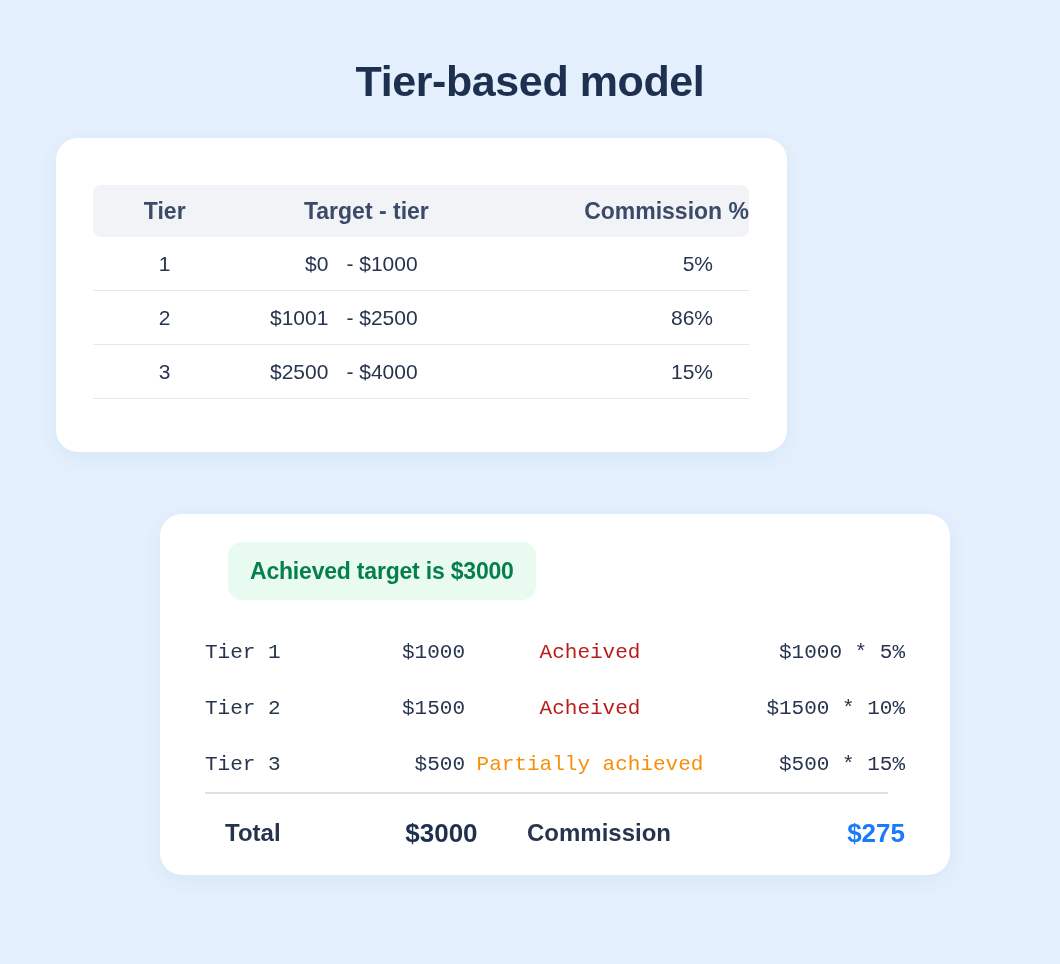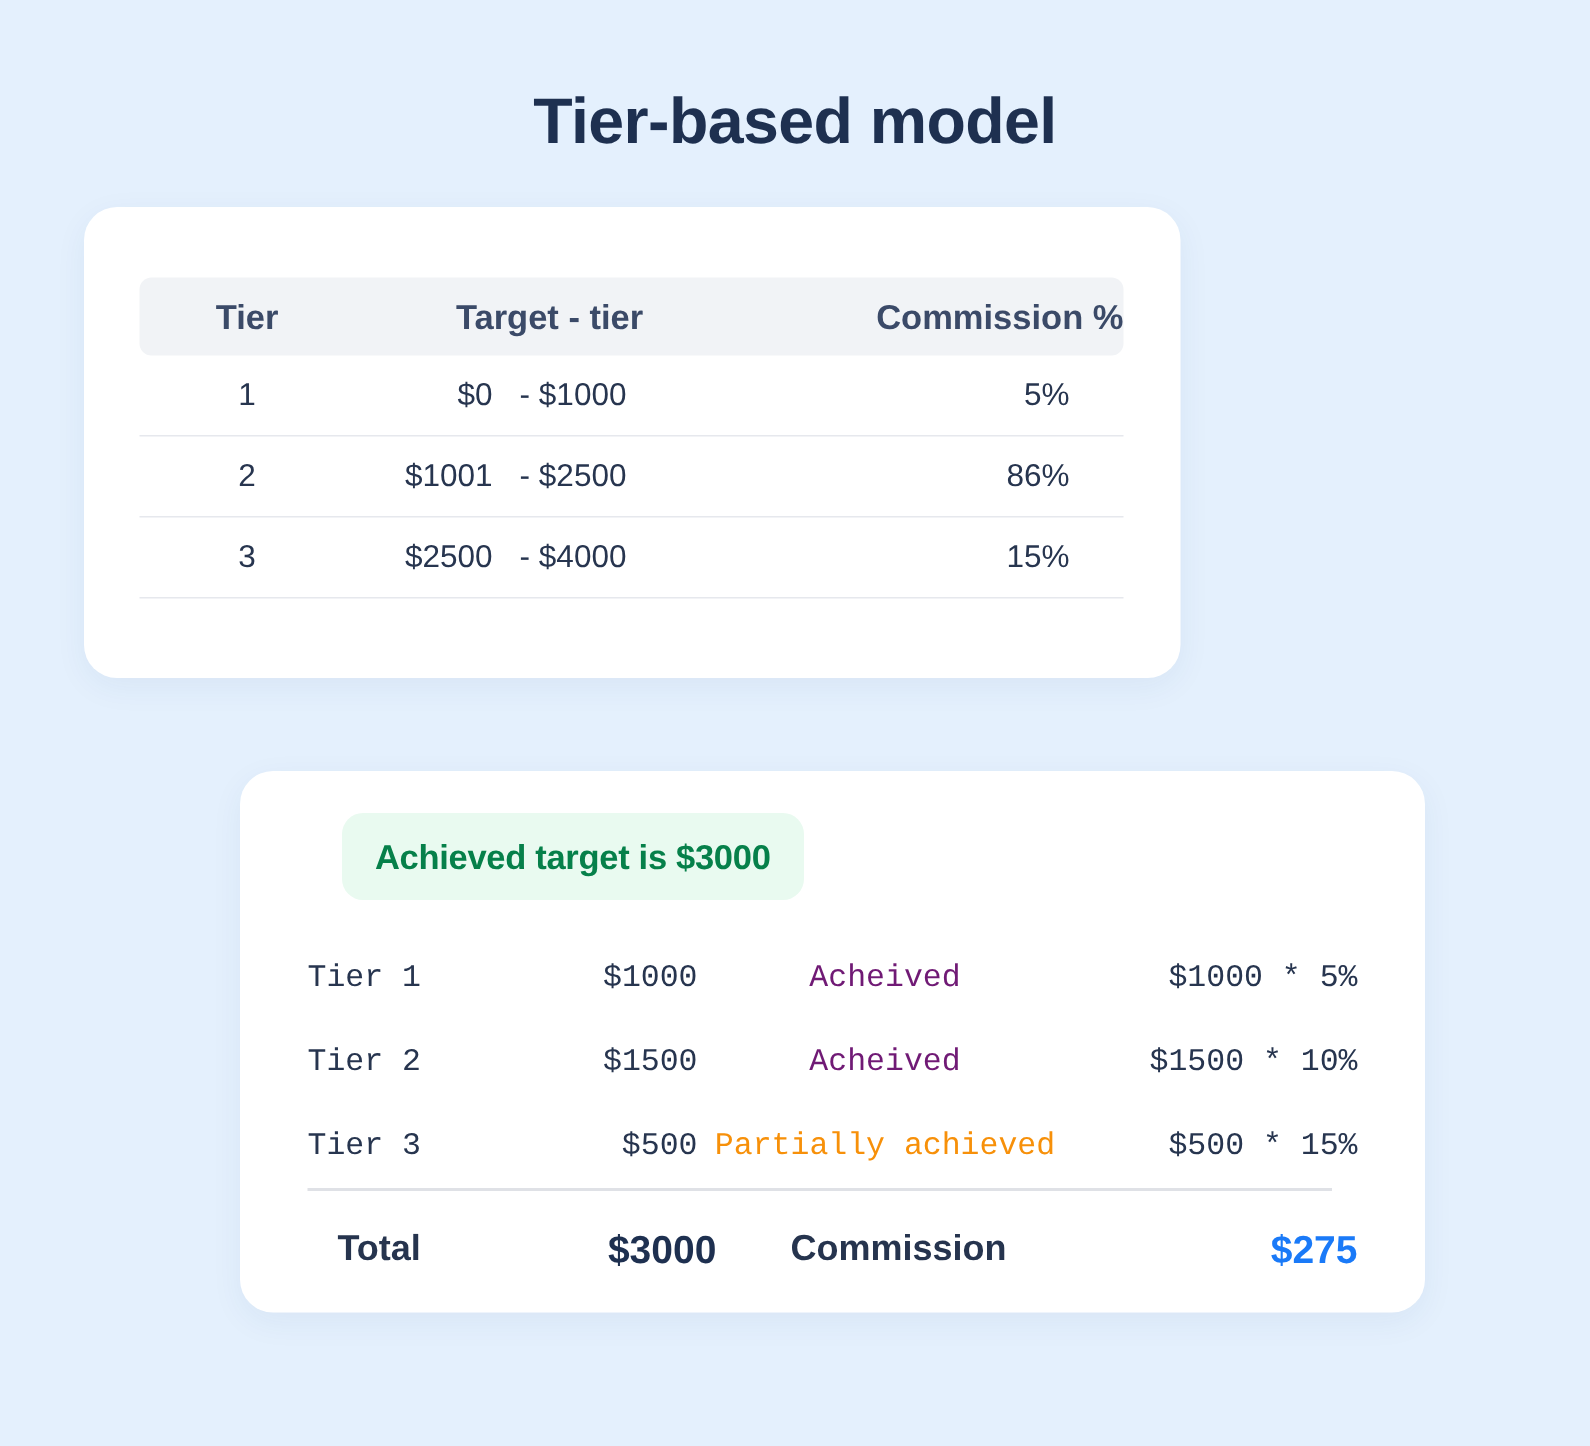--- a/index.html
+++ b/index.html
@@ -125,21 +125,21 @@
     display: flex;
     align-items: center;
     height: 56px;
     font-family: Liberation Mono, monospace;
   }
   .c-tier    { width: 112px; text-align: left;   font-size: 21px; }
   .c-amount  { width: 148px; text-align: right;  font-size: 21px; }
   .c-status  { width: 250px; text-align: center; font-size: 21px; }
   .c-formula { width: 190px; text-align: right; font-size: 21px; }
 
-  .status-achieved { color: #701a75; }
+  .status-achieved { color: #b91c1c; }
   .status-partial  { color: #f79009; }
 
   .calc-divider {
     position: absolute;
     left: 45px;
     top: 278px;
     width: 683px;
     height: 2px;
     background: #dfe1e6;
   }

